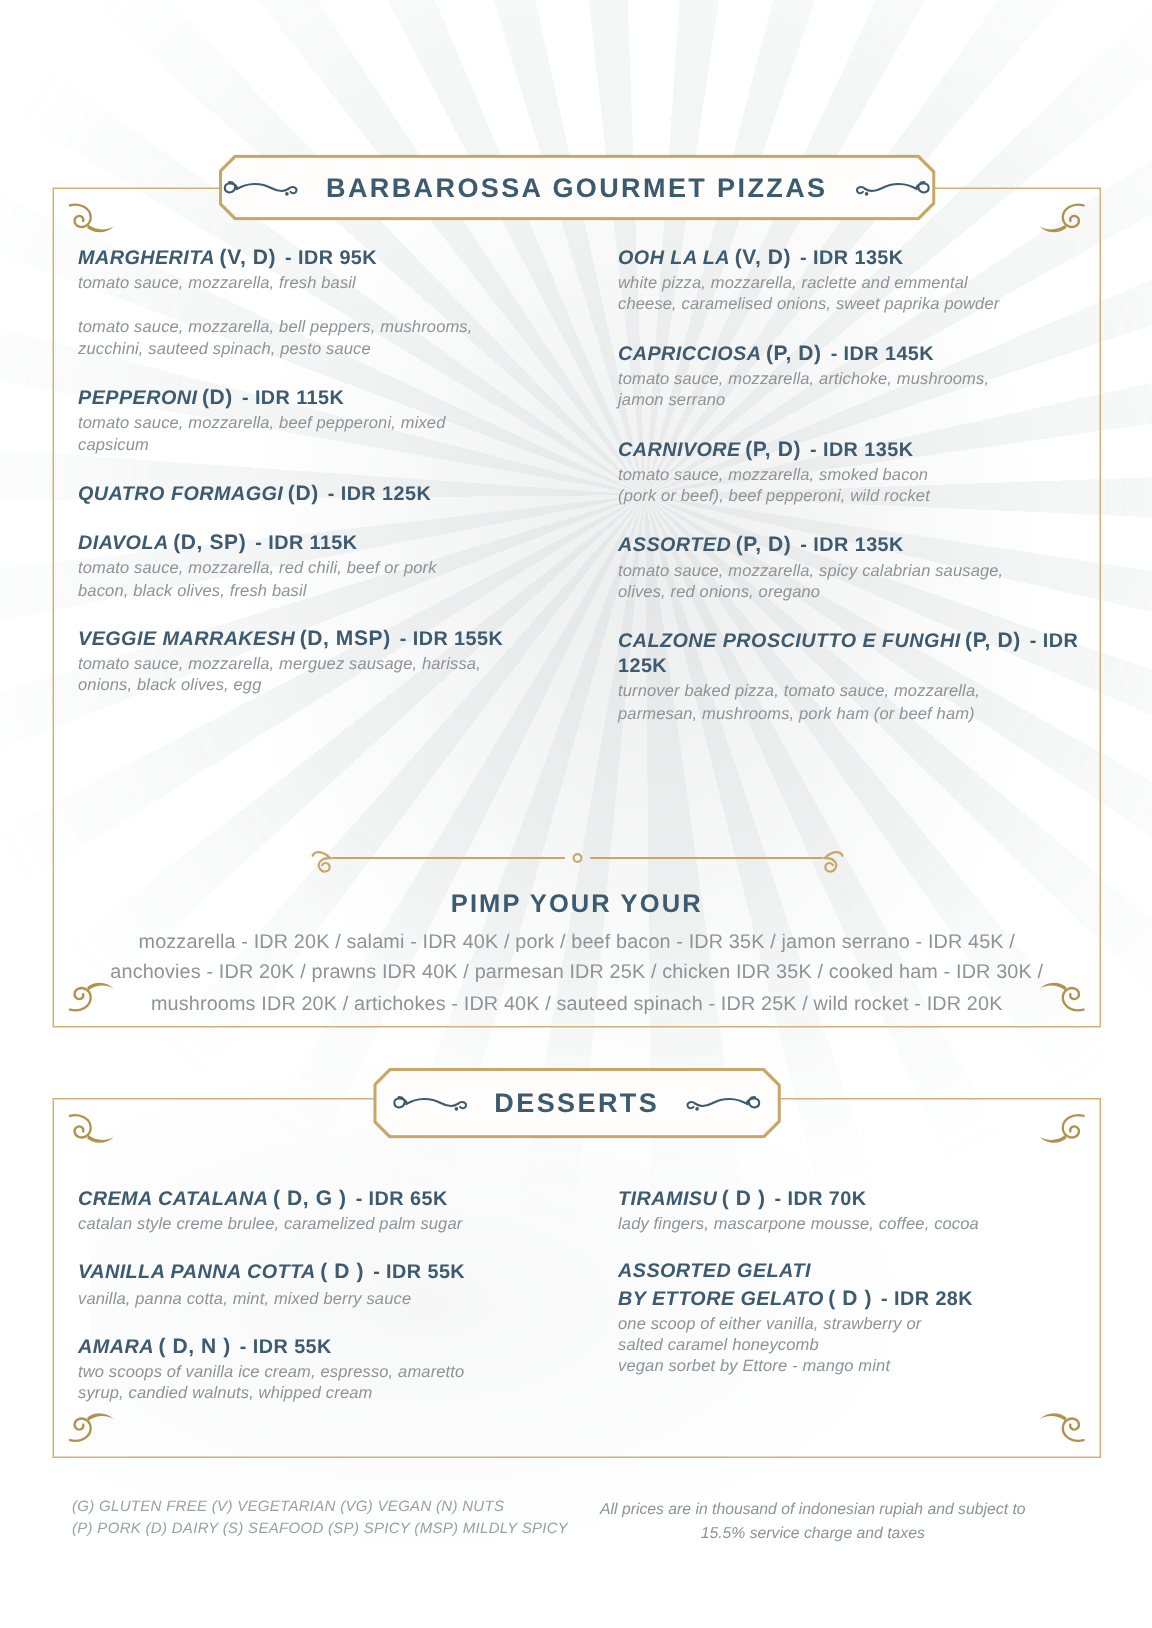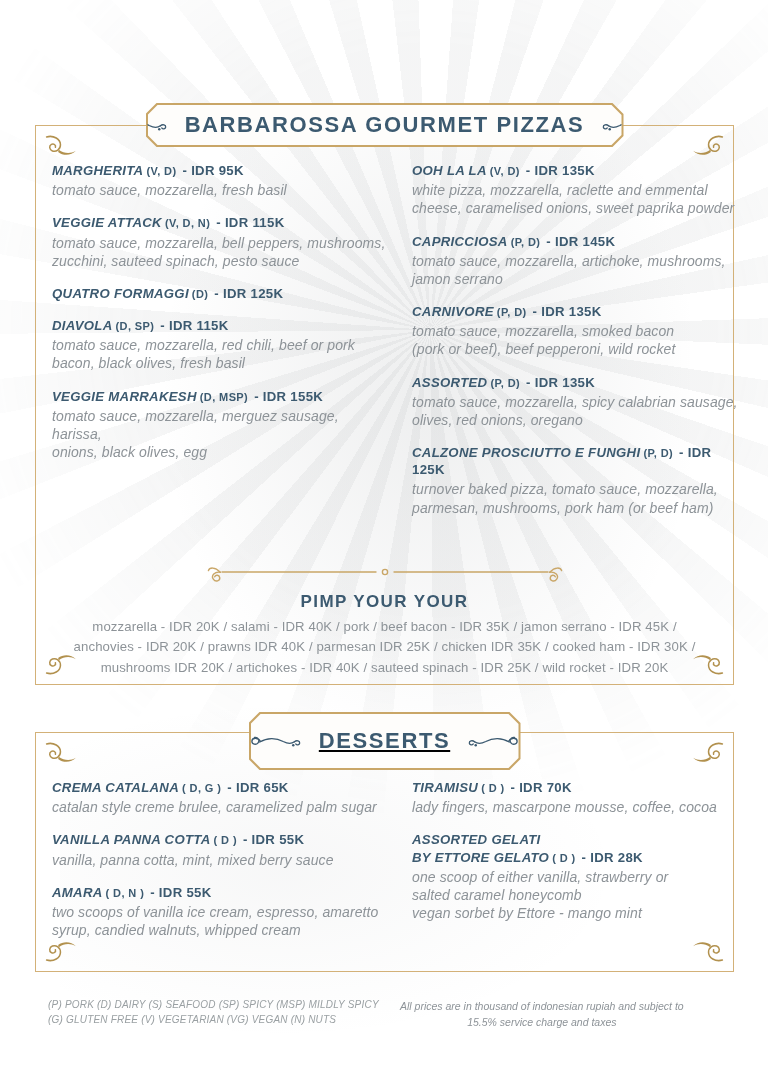--- a/index.html
+++ b/index.html
@@ -45,39 +45,39 @@
     clip-path:polygon(11px 0, calc(100% - 11px) 0, 100% 11px, 100% calc(100% - 11px),
       calc(100% - 11px) 100%, 11px 100%, 0 calc(100% - 11px), 0 11px);
   }
   .plate-inner {
     background:#fefdfb; height:100%;
     display:flex; align-items:center; justify-content:center; gap:16px;
     clip-path:polygon(10px 0, calc(100% - 10px) 0, 100% 10px, 100% calc(100% - 10px),
       calc(100% - 10px) 100%, 10px 100%, 0 calc(100% - 10px), 0 10px);
   }
   .plate-pizzas  { top:-23px; width:478px; height:44px; }
-  .plate-desserts{ top:-21px; width:272px; height:58px;text-decoration:underline; }
+  .plate-desserts{ top:-21px; width:272px; height:47px; }
   .section-title {
-    font-size:22px; font-weight:700; color:#3c5a70; letter-spacing:1.6px; white-space:nowrap;
+    font-size:18px; font-weight:700; color:#3c5a70; letter-spacing:1.6px; white-space:nowrap;
   }
   .swirl { width:54px; height:17px; flex:none; }
   .swirl.flip { transform:scaleX(-1); }
   
   .cols { position:absolute; left:16px; right:10px; display:flex; gap:26px; }
   .box-pizzas  .cols { top:36px; }
-  .box-desserts .cols{ top:46px; }
+  .box-desserts .cols{ top:56px; }
   .col { width:334px; flex:none; }
   .item { margin-bottom:15px; }
   .item-title {
     font-size:13.2px; font-weight:700; color:#3c5a70; letter-spacing:0.3px; line-height:1.3;
   }
   .item-title .name { white-space:pre-line;font-style:italic; }
-  .item-title .tags { font-size:11px; letter-spacing:0.4px; margin:0 2px 0 3px; }
+  .item-title .tags { font-size:14px; letter-spacing:0.4px; margin:0 2px 0 3px; }
   .item-desc {
-    font-style:italic; color:#8d9398; font-size:14px; line-height:1.3;
+    font-style:italic; color:#8d9398; font-size:11px; line-height:1.3;
     white-space:pre-line; margin-top:2px; letter-spacing:0.1px;
   }
   
   .pimp { position:absolute; left:0; right:0; top:436px; text-align:center; }
   .pimp-divider { width:360px; height:24px; }
   .pimp-title { font-size:17px; font-weight:700; color:#3c5a70; letter-spacing:1.4px; margin:2px 0 5px; }
   .pimp-line { color:#8d9398; font-size:13.2px; line-height:1.55; letter-spacing:0.1px; }
   
   .footer-legend {
     position:absolute; left:48px; top:997px;
@@ -152,25 +152,29 @@
 
     <div class="cols">
       <div class="col">
 
           <div class="item">
             <div class="item-title"><span class="name">MARGHERITA</span><span class="tags">(V, D)</span> <span class="price">- IDR 95K</span></div>
             <div class="item-desc">tomato sauce, mozzarella, fresh basil</div>
           </div>
 
           <div class="item">
-            <div class="item-title"><span class="name">VEGGIE ATTACK</span><span class="tags">(V, D, N)</span> <span class="price">- IDR 115K</span></div>
             <div class="item-desc">tomato sauce, mozzarella, bell peppers, mushrooms,
 zucchini, sauteed spinach, pesto sauce</div>
           </div>
 
+          <div class="item">
+            <div class="item-title"><span class="name">PEPPERONI</span><span class="tags">(D)</span> <span class="price">- IDR 115K</span></div>
+            <div class="item-desc">tomato sauce, mozzarella, beef pepperoni, mixed
+capsicum</div>
+          </div>
 
           <div class="item">
             <div class="item-title"><span class="name">QUATRO FORMAGGI</span><span class="tags">(D)</span> <span class="price">- IDR 125K</span></div>
           </div>
 
           <div class="item">
             <div class="item-title"><span class="name">DIAVOLA</span><span class="tags">(D, SP)</span> <span class="price">- IDR 115K</span></div>
             <div class="item-desc">tomato sauce, mozzarella, red chili, beef or pork
 bacon, black olives, fresh basil</div>
           </div>
@@ -289,23 +293,23 @@
             <div class="item-desc">one scoop of either vanilla, strawberry or
 salted caramel honeycomb
 vegan sorbet by Ettore - mango mint</div>
           </div>
         </div>
     </div>
   </section>
 
   <div class="footer-legend">
 
+      <div>(G) GLUTEN FREE (V) VEGETARIAN (VG) VEGAN (N) NUTS</div>
+
       <div>(P) PORK (D) DAIRY (S) SEAFOOD (SP) SPICY (MSP) MILDLY SPICY</div>
-
-      <div>(G) GLUTEN FREE (V) VEGETARIAN (VG) VEGAN (N) NUTS</div>
     </div>
   <div class="footer-note">
 
       <div>All prices are in thousand of indonesian rupiah and subject to</div>
 
       <div>15.5% service charge and taxes</div>
     </div>
 
 </div>
 

